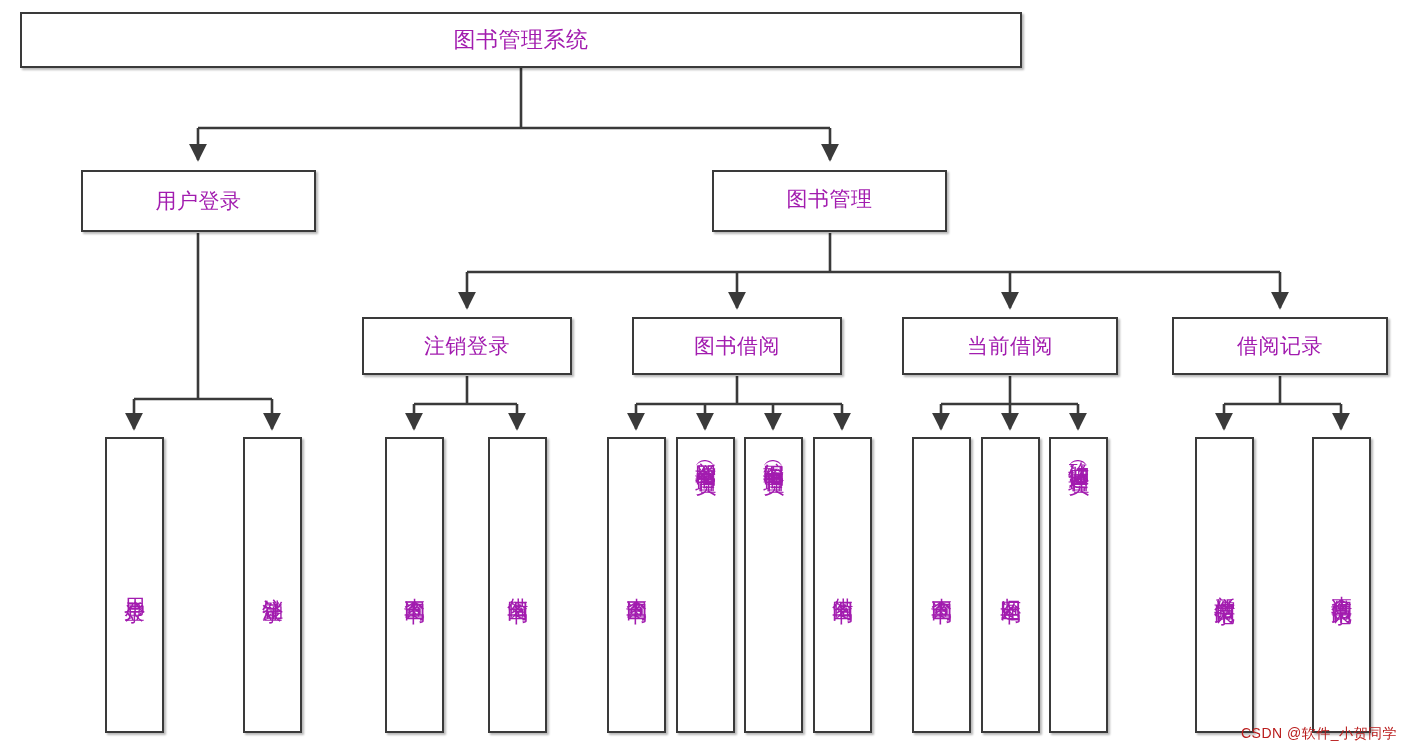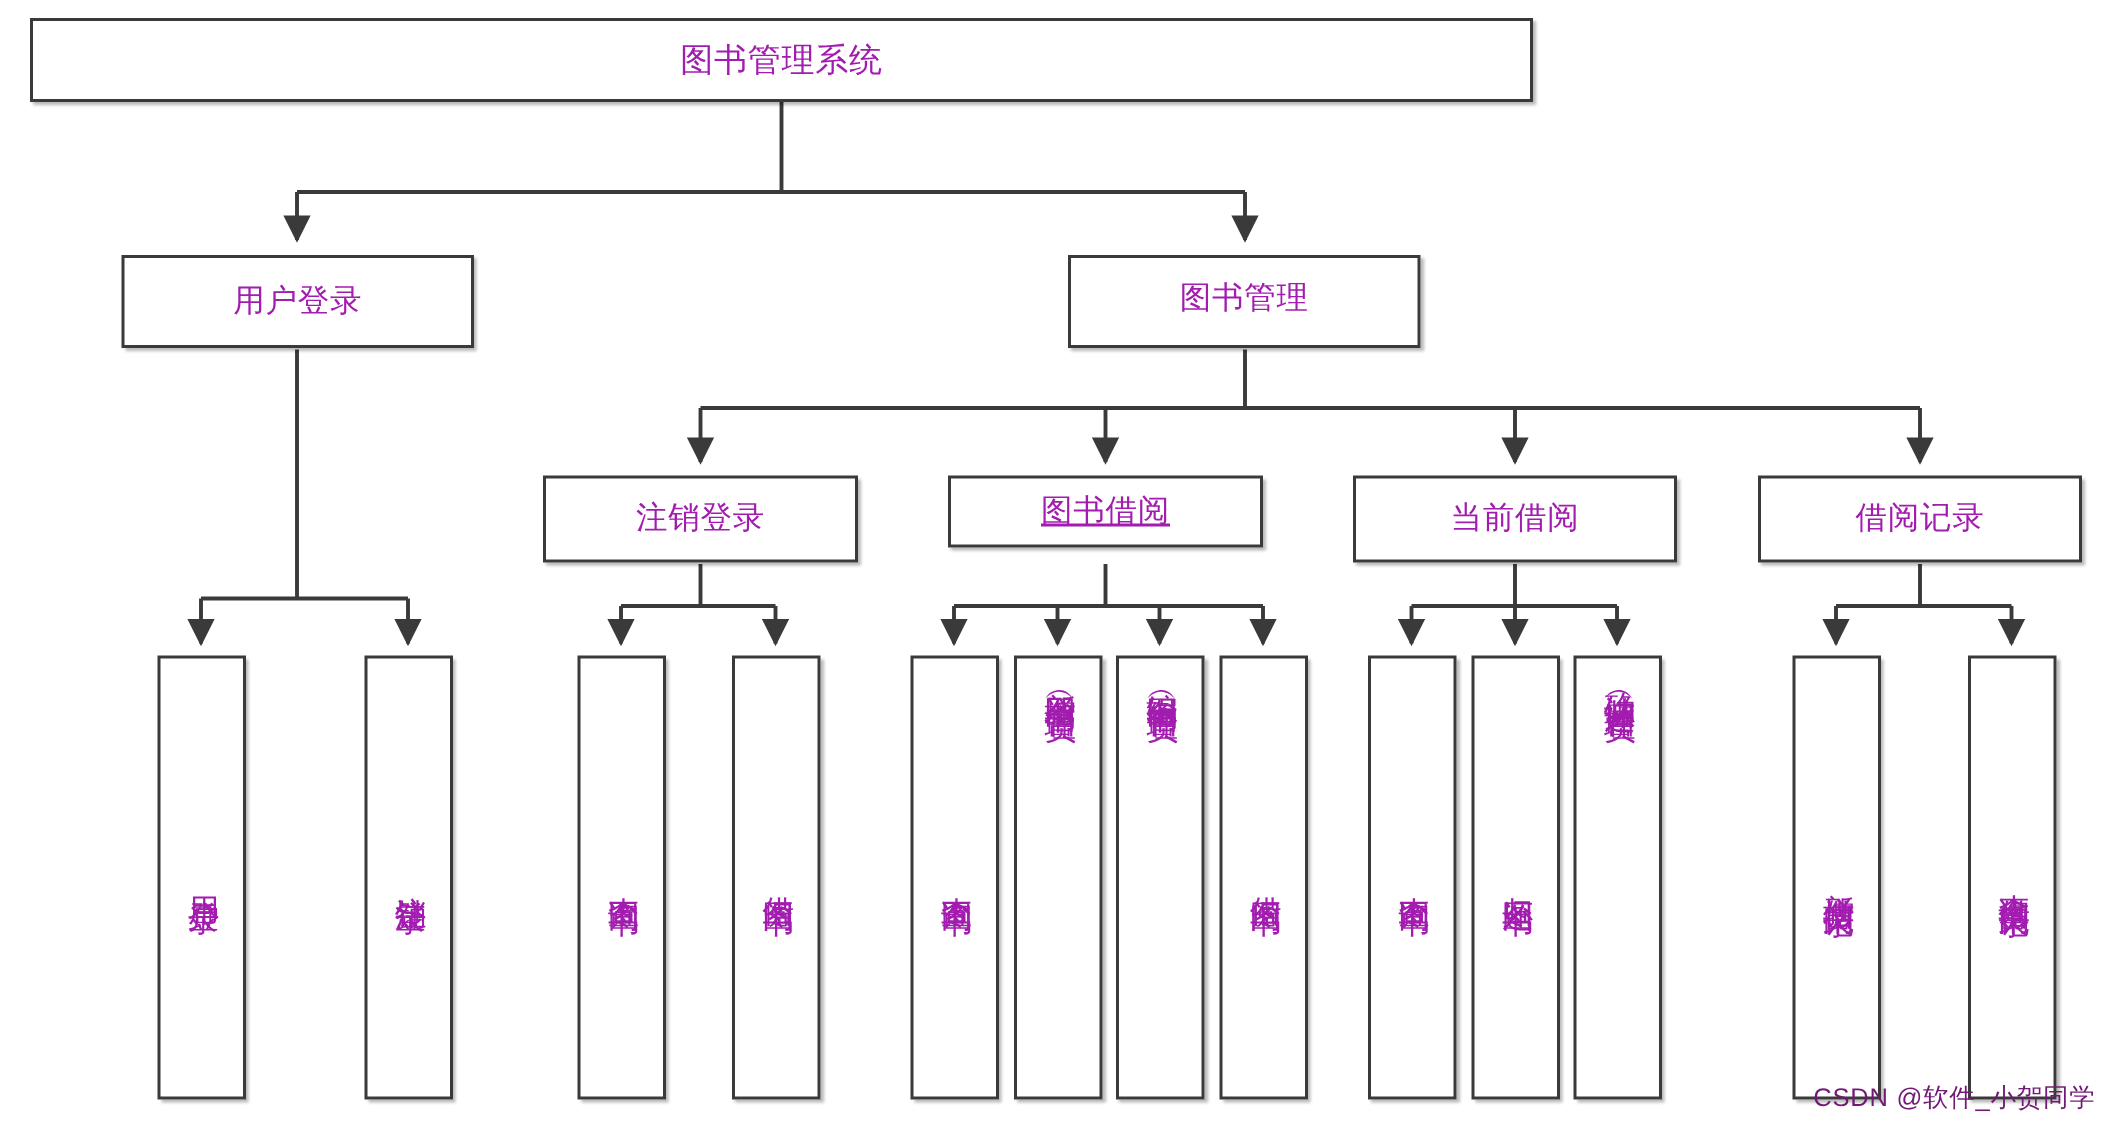--- a/index.html
+++ b/index.html
@@ -62,22 +62,22 @@
     white-space: nowrap;
   }
   .node.vert.center-v {
     align-items: center;
     padding-top: 0;
   }
   #watermark {
     position: absolute;
     right: 8px;
     bottom: 4px;
-    font-size: 17px;
-    color: #701a75;
+    font-size: 14px;
+    color: #b91c1c;
     letter-spacing: 0.5px;
     user-select: none;
     white-space: nowrap;
   }
 </style>
 </head>
 <body>
 
 <div id="canvas">
 
@@ -138,21 +138,21 @@
   <div class="node horiz" style="left:81px; top:170px; width:235px; height:62px;">
     <span class="label">用户登录</span>
   </div>
   <div class="node horiz" style="left:712px; top:170px; width:235px; height:62px;font-family:Liberation Mono, monospace;">
     <span class="label">图书管理</span>
   </div>
 
   <div class="node horiz" style="left:362px; top:317px; width:210px; height:58px;">
     <span class="label">注销登录</span>
   </div>
-  <div class="node horiz" style="left:632px; top:317px; width:210px; height:48px;text-decoration:underline;">
+  <div class="node horiz" style="left:632px; top:317px; width:210px; height:58px;">
     <span class="label">图书借阅</span>
   </div>
   <div class="node horiz" style="left:902px; top:317px; width:216px; height:58px;">
     <span class="label">当前借阅</span>
   </div>
   <div class="node horiz" style="left:1172px; top:317px; width:216px; height:58px;">
     <span class="label">借阅记录</span>
   </div>
 
   <div class="node vert center-v" style="left:105px; top:437px; width:59px; height:296px;">

